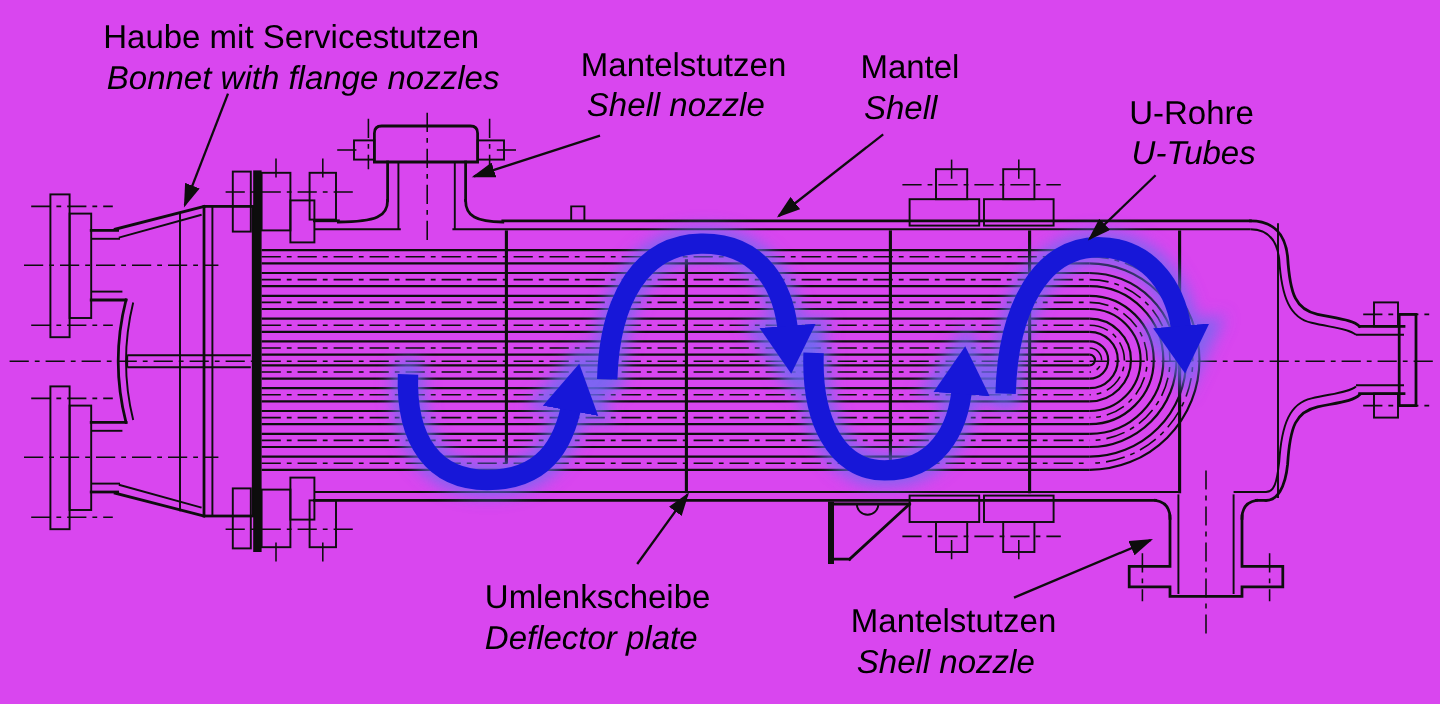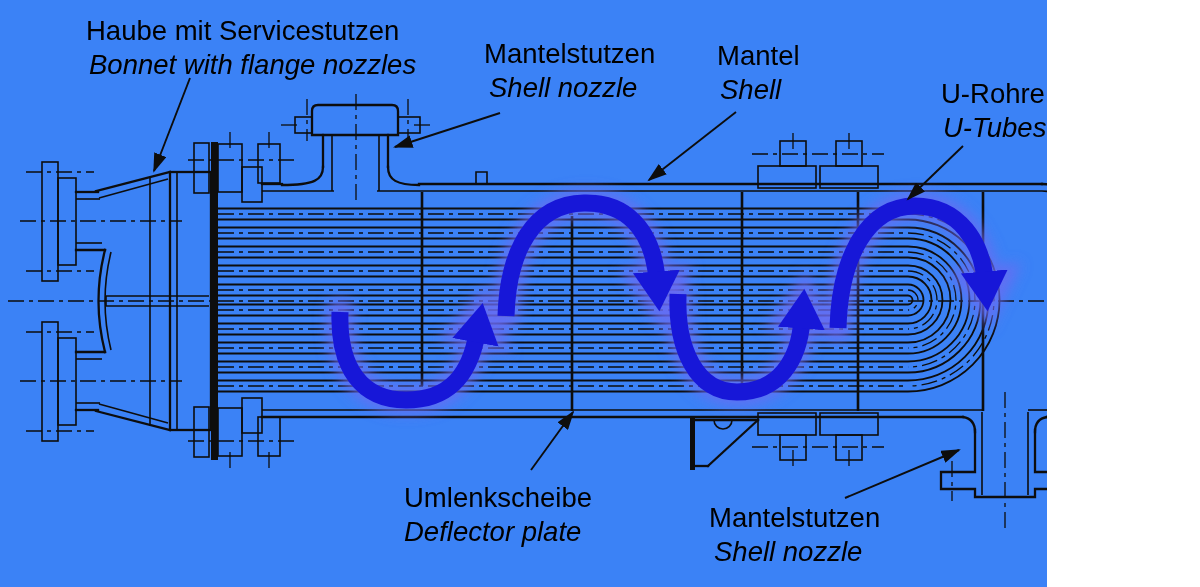--- a/index.html
+++ b/index.html
@@ -1,16 +1,16 @@
 <!DOCTYPE html>
 <html><head>
 <meta charset="utf-8">
 <style>
   html,body{margin:0;padding:0;background:#ffffff;}
-  #stage{width:1047px;height:587px;position:relative;background:#3b82f6;overflow:hidden;}
+  #stage{width:1200px;height:587px;position:relative;background:#d946ef;overflow:hidden;}
   svg{display:block;}
   .outline{stroke:#0d0d0d;stroke-width:2.3;fill:none;stroke-linecap:square;}
   .thin{stroke:#0d0d0d;stroke-width:1.6;fill:none;}
   .tube-wall{stroke:#0d0d0d;stroke-width:1.8;fill:none;}
   .cl{stroke:#0d0d0d;stroke-width:1.3;fill:none;stroke-dasharray:16 5 4 5;}
   .baffle{stroke:#0d0d0d;stroke-width:2.6;fill:none;}
   .solidfill{fill:#0d0d0d;stroke:none;}
   .flow{stroke:#1717d8;stroke-width:17;fill:none;stroke-linecap:butt;}
   .flow-halo{stroke:#6b6bf2;stroke-width:27;fill:none;opacity:.8;stroke-linecap:round;}
   .leader{stroke:#0d0d0d;stroke-width:1.9;fill:none;}

